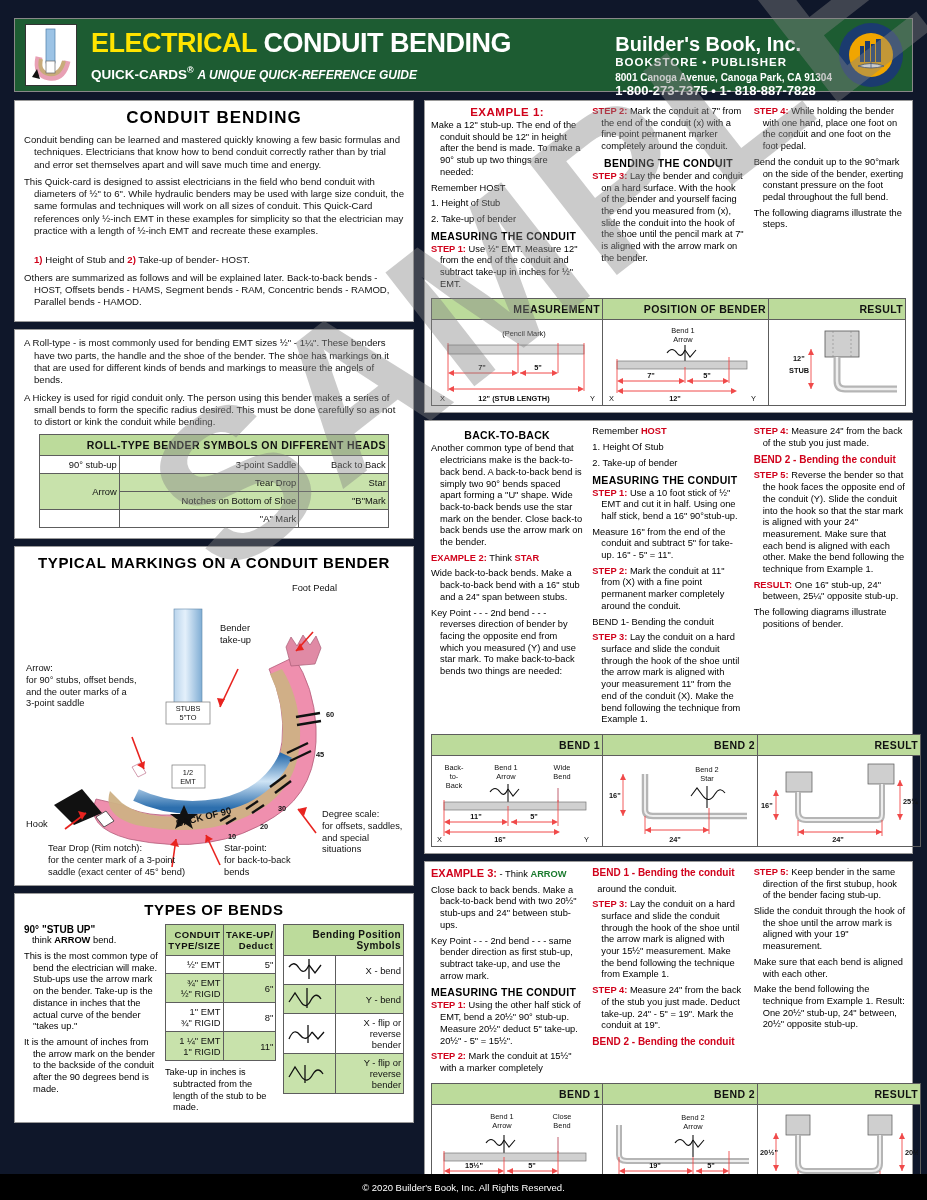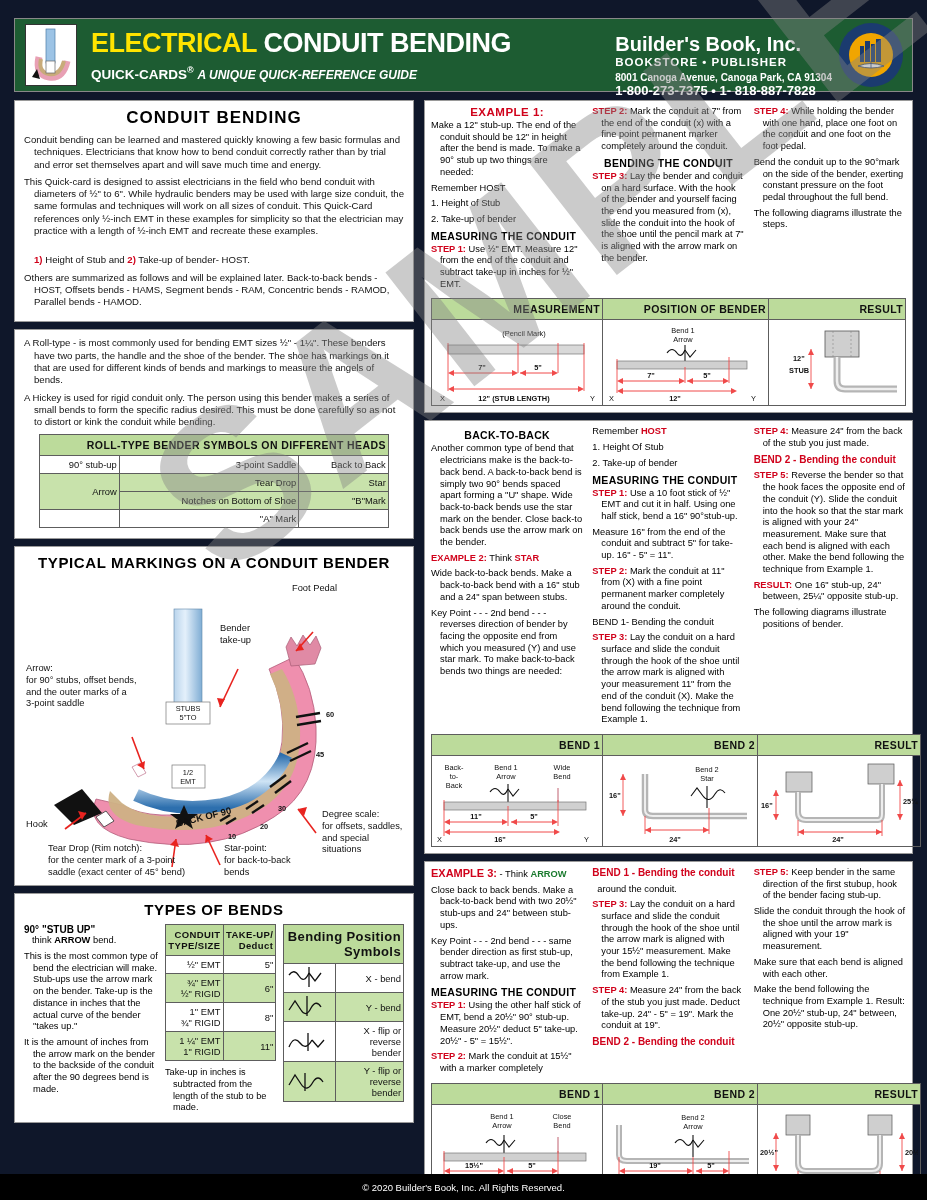--- a/index.html
+++ b/index.html
@@ -369,21 +369,21 @@
               <td class="green">11"</td>
             </tr>
           </tbody>
             </table>
           <p style="font-size:9.2px;line-height:1.26;margin-top:6px;padding-left:8px;text-indent:-8px;">Take-up in inches is subtracted from the length of the stub to be made.</p>
         </div>
         <div class="tbl-symbols">
           <table>
             <tbody>
                 <tr>
-                  <th class="hdr" colspan="2" style="white-space:pre-line;font-size:13px;">Bending Position
+                  <th class="hdr" colspan="2" style="white-space:pre-line;font-size:10px;">Bending Position
 Symbols</th>
                 </tr>
             <tr>
               <td style="width:52px;padding:1px;">
                 <svg width="48" height="26" viewBox="0 0 48 26">
                       <path d="M4 10 Q9 3 14 11 Q19 19 24 8" fill="none" stroke="#111" stroke-width="1.3"></path>
                       <path d="M24 8 L30 16 L36 8" fill="none" stroke="#111" stroke-width="1.3"></path>
                       <line x1="24" y1="2" x2="24" y2="22" stroke="#111" stroke-width="1.3"></line>
                     </svg>
               </td>

